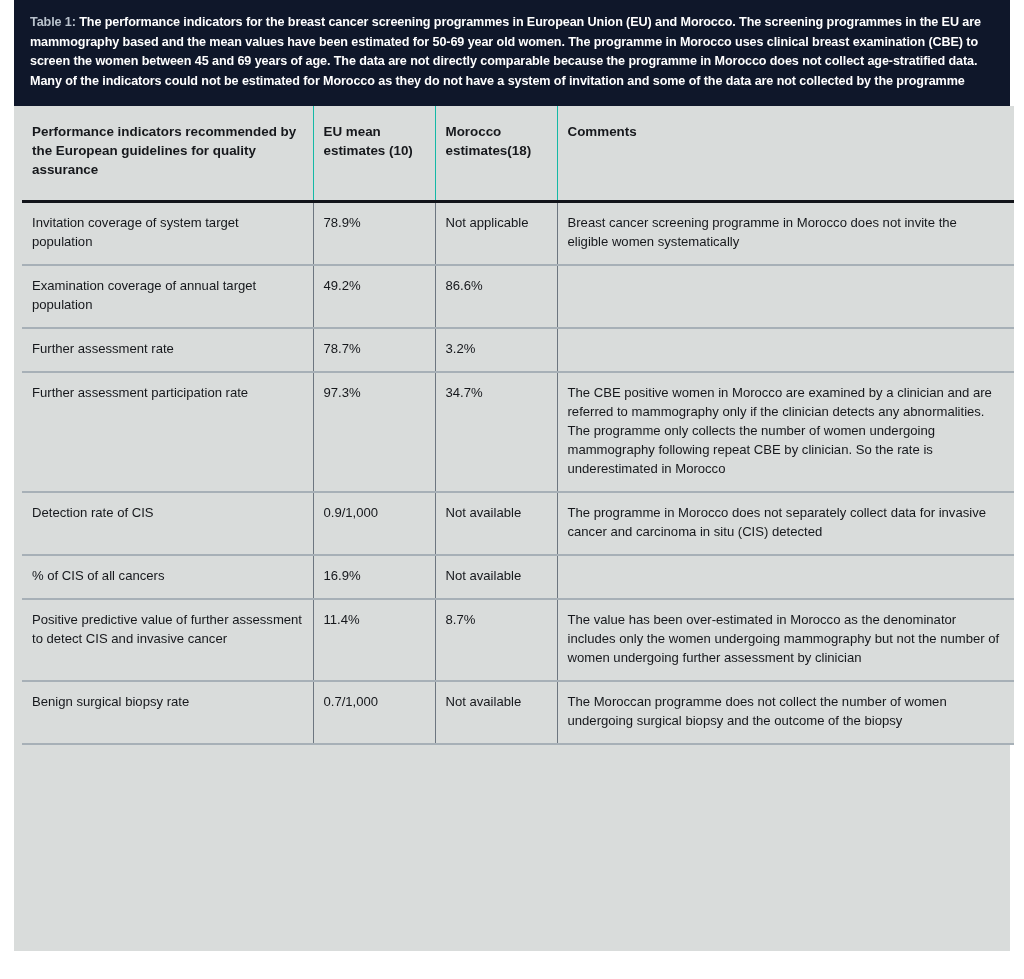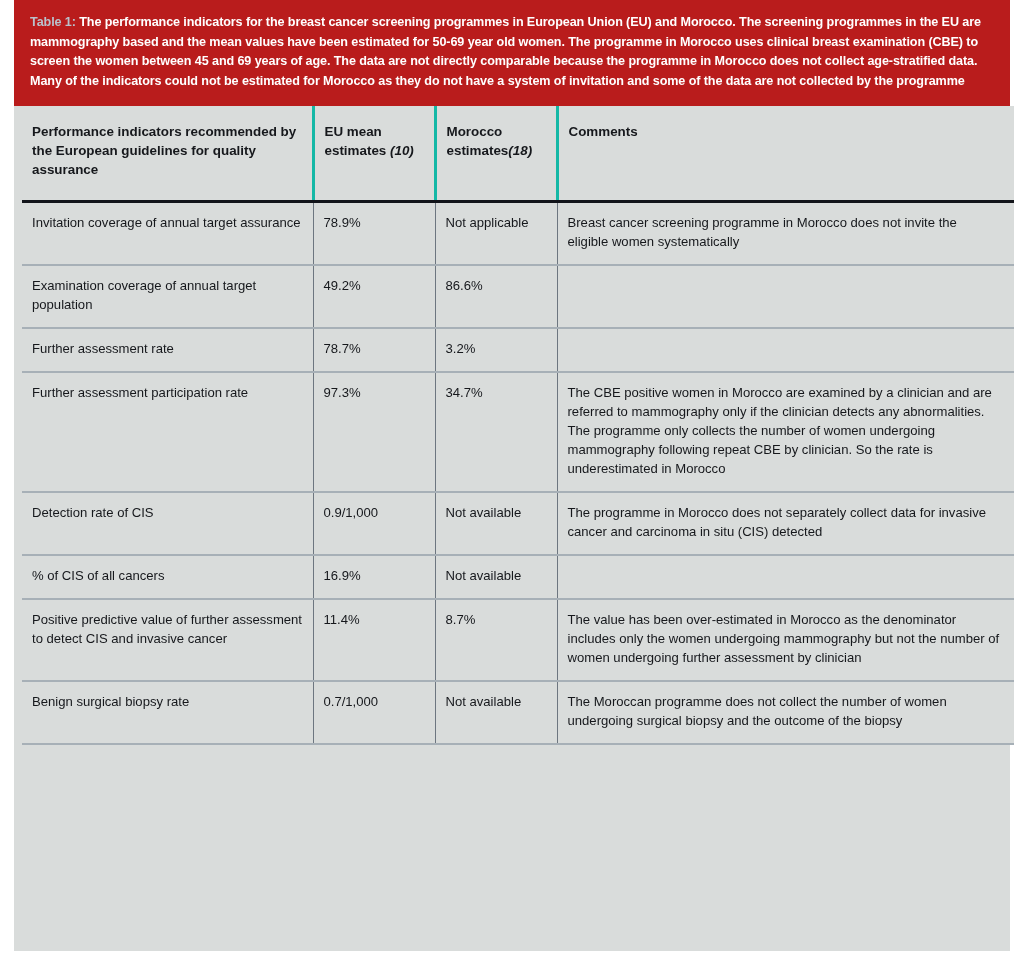--- a/index.html
+++ b/index.html
@@ -16,21 +16,21 @@
   .page {
     position: relative;
     width: 1024px;
     height: 979px;
     background: #ffffff;
     box-sizing: border-box;
     padding: 0 14px;
   }
   
   .caption-banner {
-    background: #b91c1c;
+    background: #0f172a;
     color: #ffffff;
     padding: 13px 16px 15px 16px;
     font-size: 12.6px;
     font-weight: bold;
     line-height: 1.55;
     letter-spacing: -0.1px;
     box-sizing: border-box;
   }
   .caption-label {
     color: #b9c2cc;
@@ -60,25 +60,24 @@
   thead th {
     text-align: left;
     vertical-align: top;
     font-size: 13.4px;
     font-weight: bold;
     color: #16181c;
     line-height: 1.42;
     padding: 16px 10px 0 10px;
     height: 78px;
     border-bottom: 3px solid #12141a;
-    border-right: 3px solid #14b8a6;
+    border-right: 1px solid #14b8a6;
   }
   thead th.last { border-right: none; }
   thead th .ref {
-    font-style: italic;
     font-weight: bold;
   }
 
   tbody td {
     vertical-align: top;
     font-size: 13.1px;
     color: #16181c;
     line-height: 1.45;
     padding: 11px 10px 12px 10px;
     border-bottom: 2px solid #a7b0b7;
@@ -109,21 +108,21 @@
       <thead>
         <tr>
           <th>Performance indicators recommended by the European guidelines for quality assurance</th>
           <th><span>EU mean estimates </span><span class="ref">(10)</span></th>
           <th><span>Morocco estimates</span><span class="ref">(18)</span></th>
           <th class="last">Comments</th>
         </tr>
       </thead>
       <tbody id="tbody">
           <tr>
-            <td>Invitation coverage of annual target assurance</td>
+            <td>Invitation coverage of system target population</td>
             <td>78.9%</td>
             <td>Not applicable</td>
             <td class="comment last">Breast cancer screening programme in Morocco does not invite the eligible women systematically</td>
           </tr>
           <tr>
             <td>Examination coverage of annual target population</td>
             <td>49.2%</td>
             <td>86.6%</td>
             <td class="comment last"></td>
           </tr>

